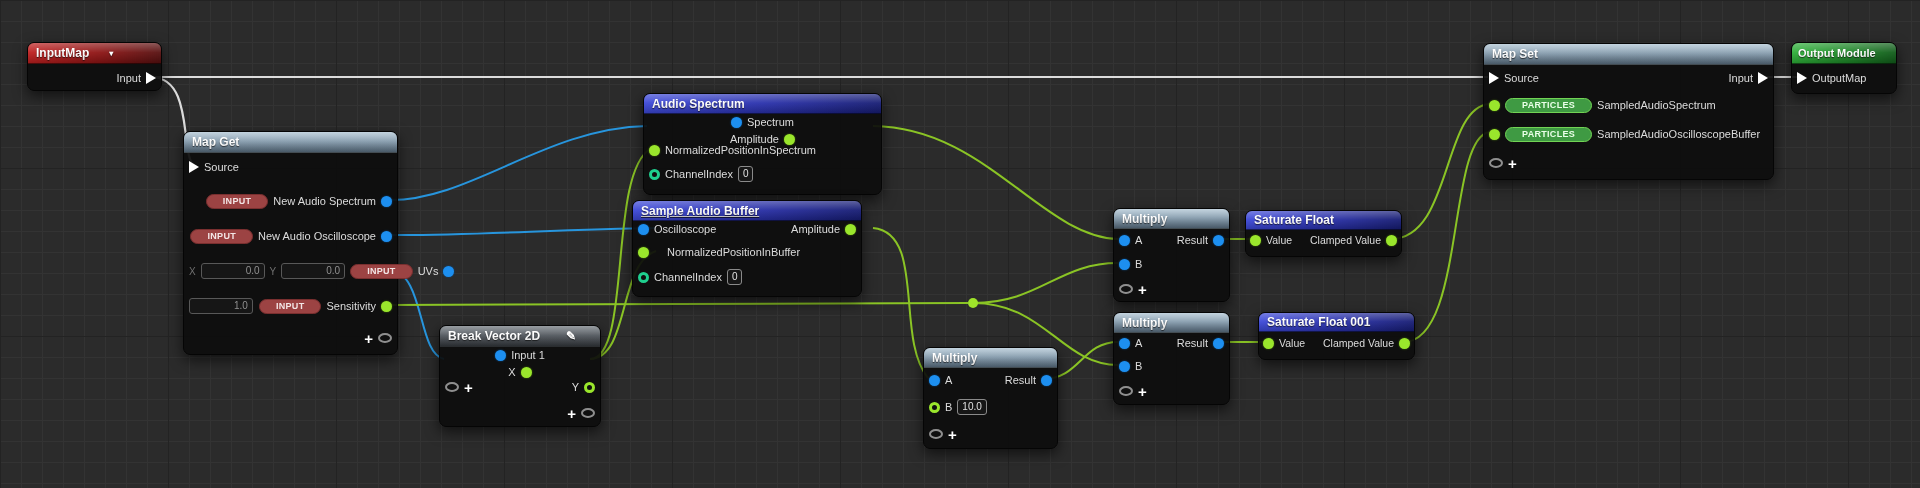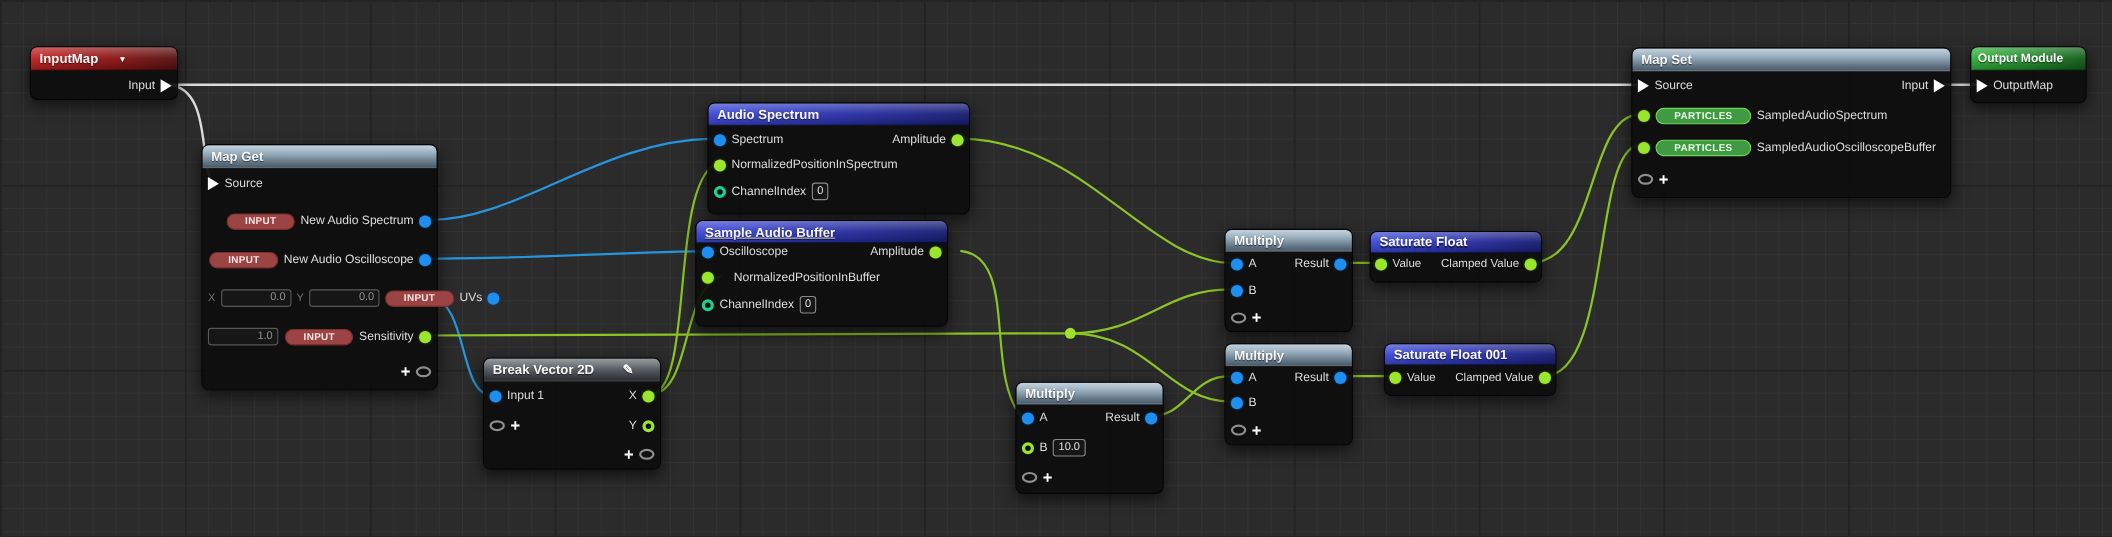--- a/index.html
+++ b/index.html
@@ -152,21 +152,21 @@
     <div class="row right" style="top:195px;">
       <span class="plus">+</span>
       <span class="eye"></span>
     </div>
   </div>
 
   <div class="node" style="left:643px;top:93px;width:237px;height:100px;">
     <div class="hdr h-blue" style="height:19px;">
       <span>Audio Spectrum</span>
     </div>
-    <div class="row split" style="top:22px;">
+    <div class="row split" style="top:22px;flex-direction:column;">
       <span class="grp">
         <span class="pin blue"></span>
         <span class="lbl">Spectrum</span>
       </span>
       <span class="grp">
         <span class="lbl">Amplitude</span>
         <span class="pin green"></span>
       </span>
     </div>
     <div class="row" style="top:45px;align-items:center;">
@@ -203,21 +203,21 @@
       <span class="lbl">ChannelIndex</span>
       <span class="vbox">0</span>
     </div>
   </div>
 
   <div class="node" style="left:439px;top:325px;width:160px;height:100px;">
     <div class="hdr h-dark">
       <span>Break Vector 2D</span>
       <span class="pencil">✎</span>
     </div>
-    <div class="row split" style="top:23px;">
+    <div class="row split" style="top:23px;flex-direction:column;">
       <span class="grp">
         <span class="pin blue"></span>
         <span class="lbl">Input 1</span>
       </span>
       <span class="grp">
         <span class="lbl">X</span>
         <span class="pin green"></span>
       </span>
     </div>
     <div class="row split" style="top:50px;">

